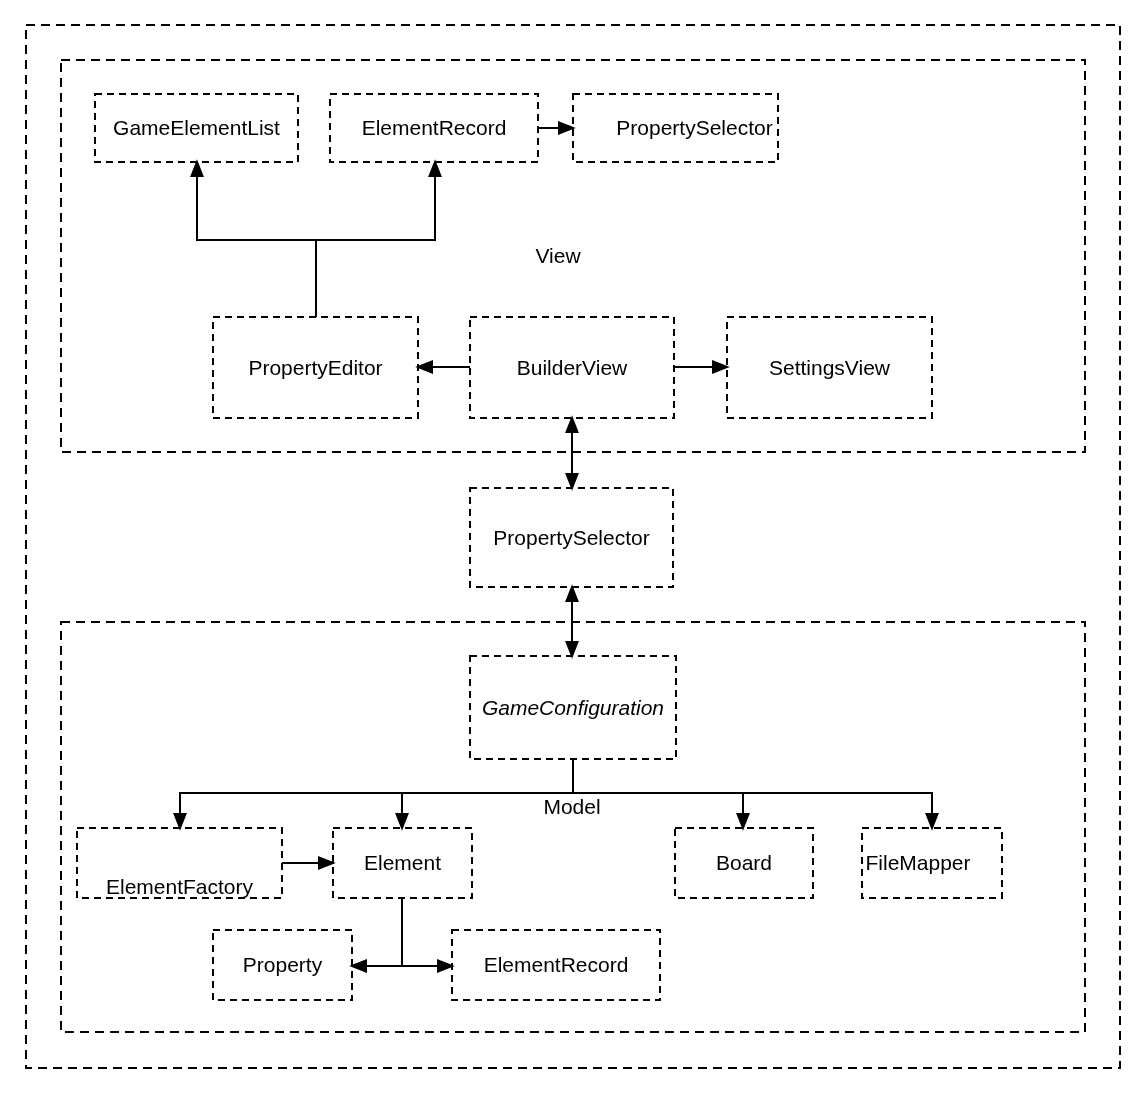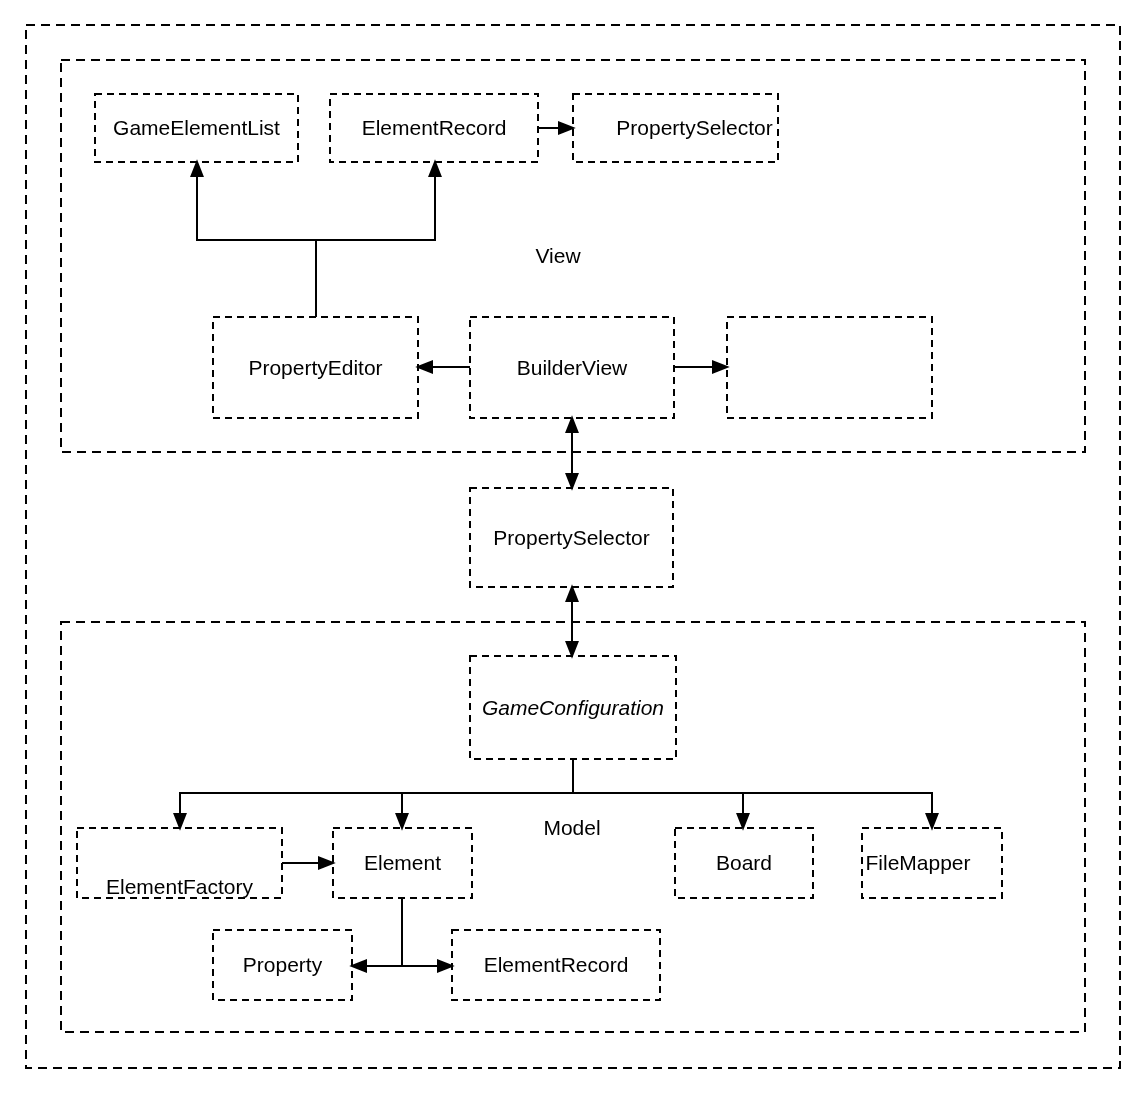--- a/index.html
+++ b/index.html
@@ -107,27 +107,28 @@
 
     <g stroke="#000" stroke-width="2" fill="#000">
       <line x1="402" y1="898" x2="402" y2="966"></line>
       <line x1="365" y1="966" x2="440" y2="966"></line>
       <polygon points="352,966 366,960.5 366,971.5"></polygon>
       <polygon points="452,966 438,960.5 438,971.5"></polygon>
     </g>
   </svg>
 
   <div class="container-label" style="left:508px; top:241px; width:100px; height:30px;">View</div>
-  <div class="container-label" style="left:522px; top:813px; width:100px; height:30px;">Model</div>
+  <div class="container-label" style="left:522px; top:792px; width:100px; height:30px;">Model</div>
 
   <div class="node-label" style="left:95px;  top:94px;  width:203px; height:68px;">GameElementList</div>
   <div class="node-label" style="left:330px; top:94px;  width:208px; height:68px;">ElementRecord</div>
   <div class="node-label" style="left:592px; top:94px;  width:205px; height:68px;">PropertySelector</div>
   <div class="node-label" style="left:213px; top:317px; width:205px; height:101px;">PropertyEditor</div>
   <div class="node-label" style="left:470px; top:317px; width:204px; height:101px;">BuilderView</div>
+  <div class="node-label" style="left:727px; top:317px; width:205px; height:101px;">SettingsView</div>
   <div class="node-label" style="left:470px; top:488px; width:203px; height:99px;">PropertySelector</div>
   <div class="node-label" style="left:470px; top:656px; width:206px; height:103px;font-style:italic;">GameConfiguration</div>
   <div class="node-label" style="left:77px;  top:852px; width:205px; height:70px;">ElementFactory</div>
   <div class="node-label" style="left:675px; top:828px; width:138px; height:70px;">Board</div>
   <div class="node-label" style="left:333px; top:828px; width:139px; height:70px;">Element</div>
   <div class="node-label" style="left:848px; top:828px; width:140px; height:70px;">FileMapper</div>
   <div class="node-label" style="left:213px; top:930px; width:139px; height:70px;">Property</div>
   <div class="node-label" style="left:452px; top:930px; width:208px; height:70px;">ElementRecord</div>
 
 </div>

